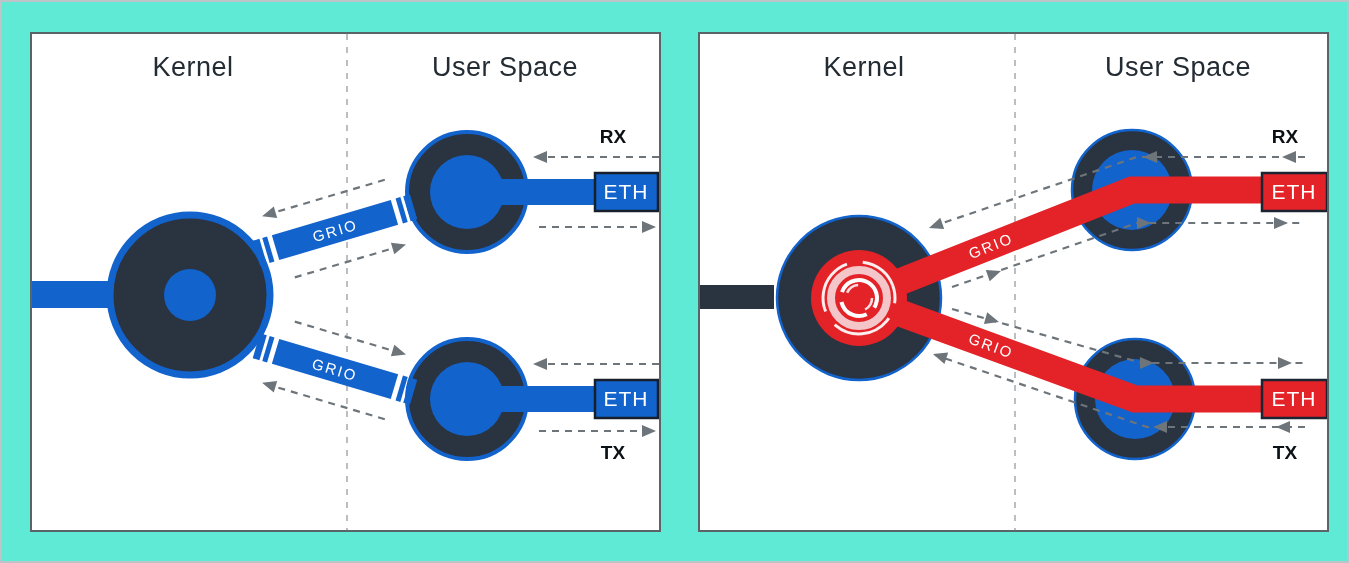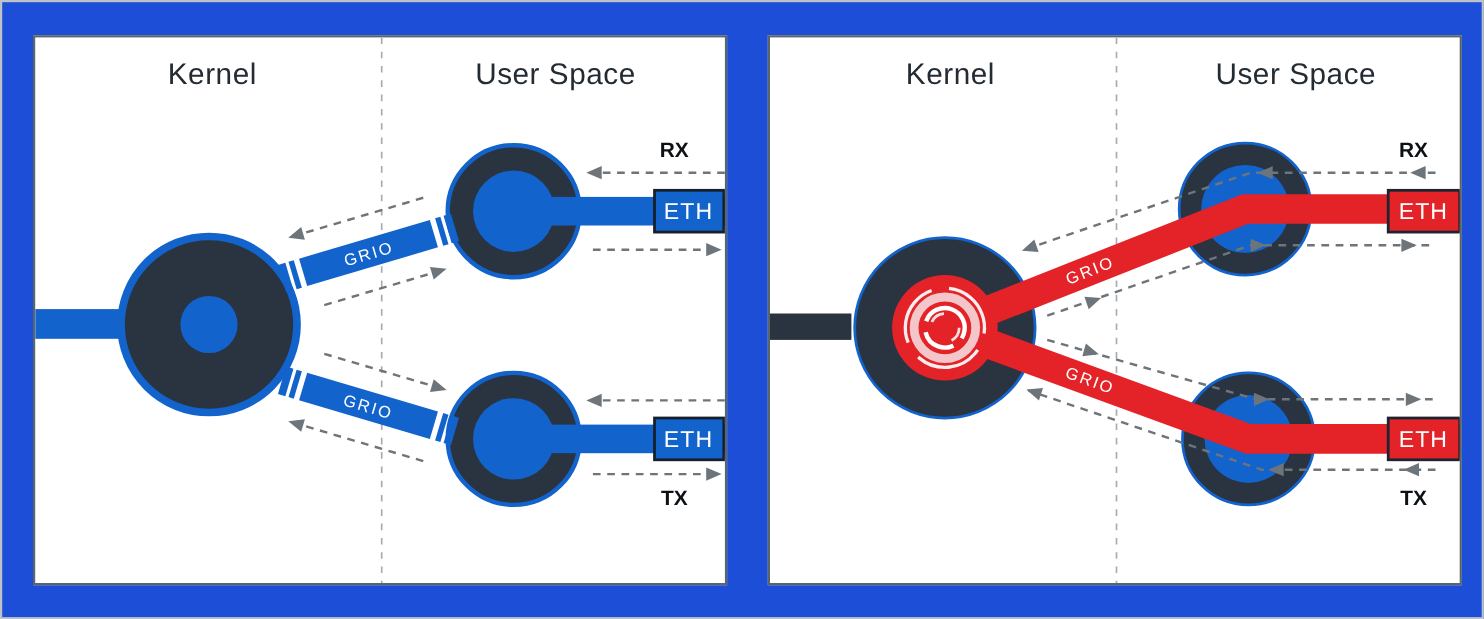--- a/index.html
+++ b/index.html
@@ -1,18 +1,18 @@
 <!DOCTYPE html>
 <html><head>
 <meta charset="utf-8">
 <style>
   html,body{margin:0;padding:0;background:#ffffff;}
   #frame{
     position:relative;width:1349px;height:563px;box-sizing:border-box;
-    border:2px solid #bdc3c6;background:#1d4ed8;overflow:hidden;
+    border:2px solid #bdc3c6;background:#5eead4;overflow:hidden;
     font-family:"Liberation Sans",sans-serif;
     padding-left:12px;
   }
   .panel{
     position:absolute;top:30px;width:631px;height:500px;box-sizing:border-box;
     border:2px solid #5a6569;background:#ffffff;
   }
   #panel-left{left:28px;}
   #panel-right{left:696px;}
   .panel svg{display:block;}

